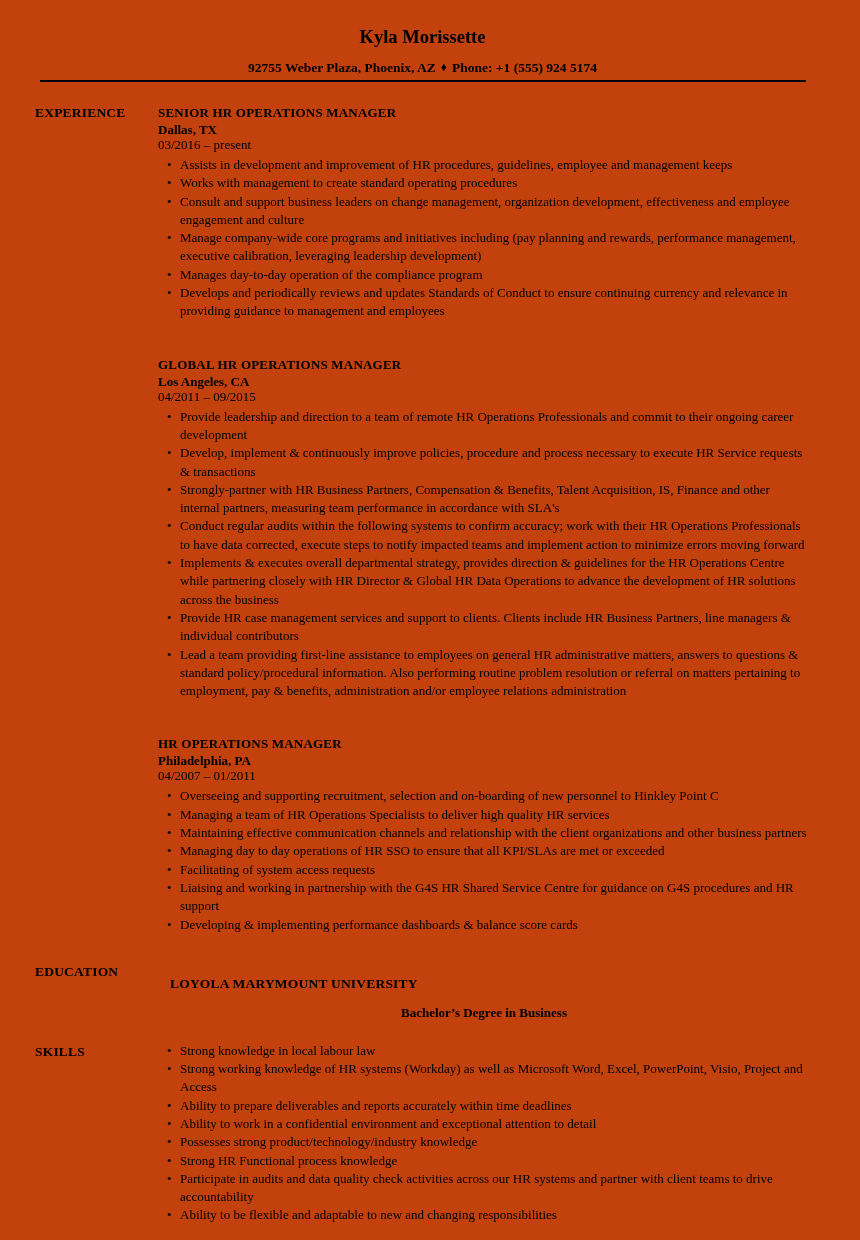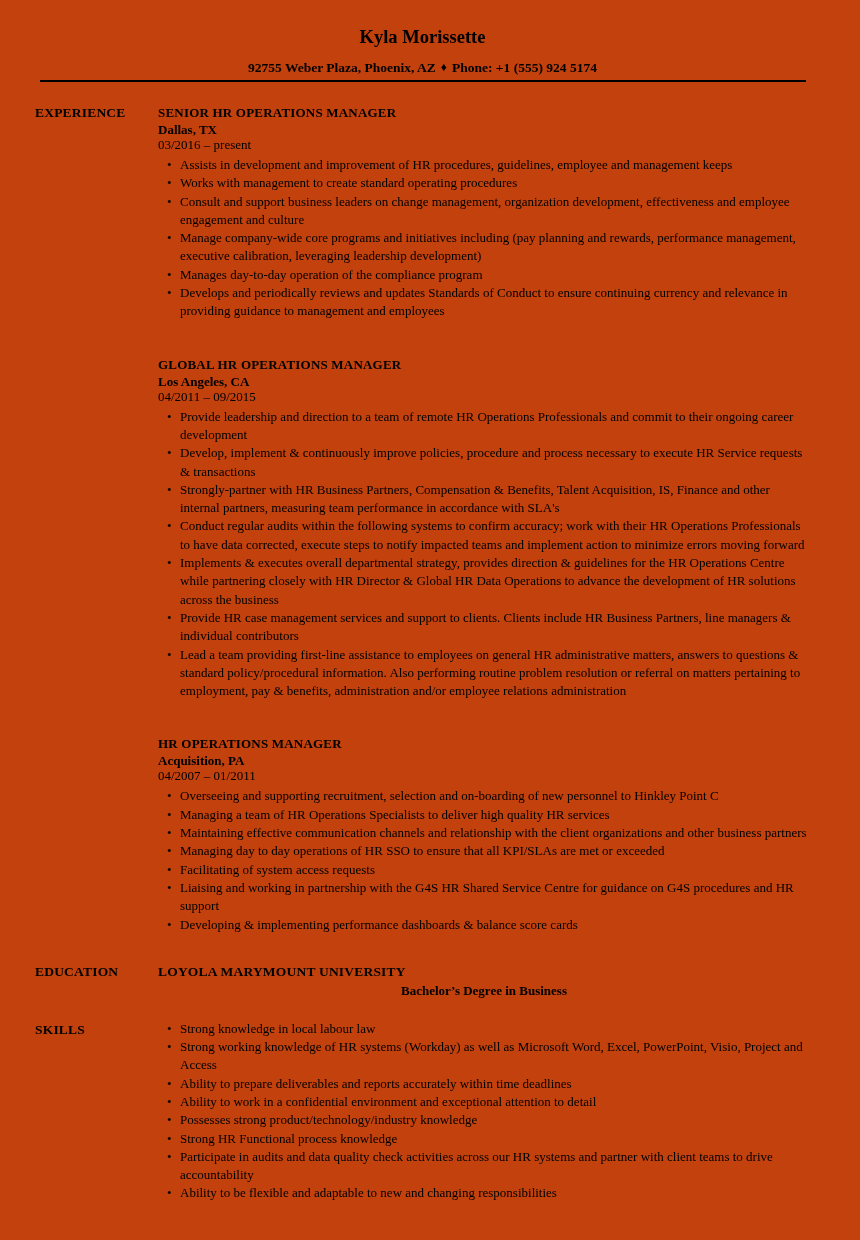--- a/index.html
+++ b/index.html
@@ -90,21 +90,21 @@
   }
   .bullets li::before {
     content: "\2022";
     position: absolute;
     left: 0;
     top: 0;
   }
 
   
   .school-name {
-    margin: 0;
+    margin: 12px;
     font-size: 13.5px;
     font-weight: bold;
     line-height: 19px;
     letter-spacing: 0.2px;
   }
   .degree {
     font-size: 13px;
     font-weight: bold;
     line-height: 16px;
     margin-top: 2px;
@@ -163,21 +163,21 @@
   <li class="bullet">Implements &amp; executes overall departmental strategy, provides direction &amp; guidelines for the HR Operations Centre while partnering closely with HR Director &amp; Global HR Data Operations to advance the development of HR solutions across the business</li>
 
   <li class="bullet">Provide HR case management services and support to clients. Clients include HR Business Partners, line managers &amp; individual contributors</li>
 
   <li class="bullet">Lead a team providing first-line assistance to employees on general HR administrative matters, answers to questions &amp; standard policy/procedural information. Also performing routine problem resolution or referral on matters pertaining to employment, pay &amp; benefits, administration and/or employee relations administration</li>
 </ul>
   </article>
 
   <article class="job">
     <h2 class="job-title">HR OPERATIONS MANAGER</h2>
-    <div class="job-location">Acquisition, PA</div>
+    <div class="job-location">Philadelphia, PA</div>
     <div class="job-dates">04/2007 – 01/2011</div>
     <ul class="bullets">
   <li class="bullet">Overseeing and supporting recruitment, selection and on-boarding of new personnel to Hinkley Point C</li>
 
   <li class="bullet">Managing a team of HR Operations Specialists to deliver high quality HR services</li>
 
   <li class="bullet">Maintaining effective communication channels and relationship with the client organizations and other business partners</li>
 
   <li class="bullet">Managing day to day operations of HR SSO to ensure that all KPI/SLAs are met or exceeded</li>
 

